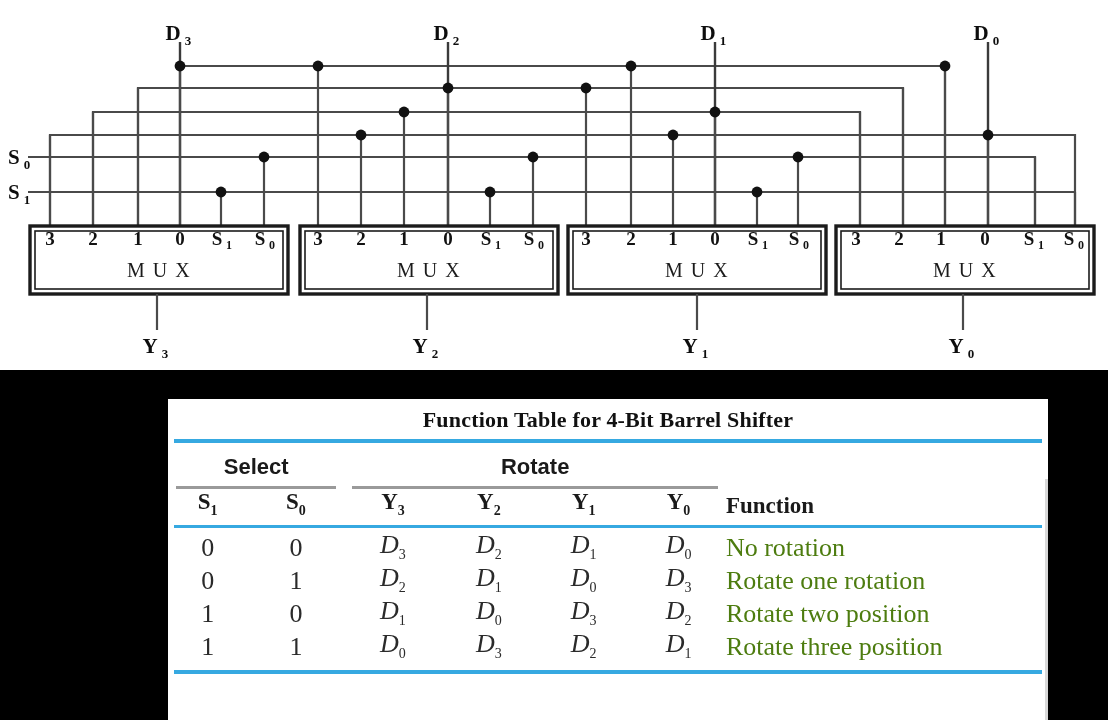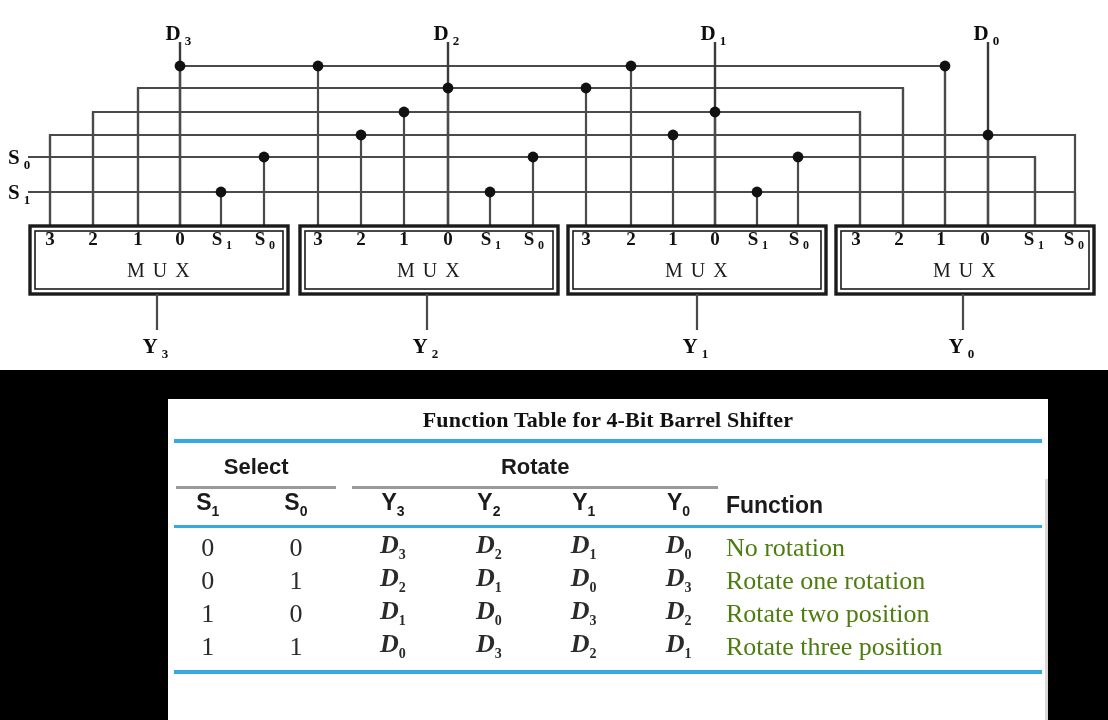--- a/index.html
+++ b/index.html
@@ -71,32 +71,32 @@
   table.fn col.c-y0{width:86px;}
   table.fn col.c-op{width:292px;}
   table.fn td{padding:0;vertical-align:bottom;}
   .grp-cell{
     font-family:"Liberation Sans", sans-serif;
     font-weight:700;font-size:22px;color:#1a1a1a;
     text-align:center;padding:9px 0 2px 0;
   }
   .grp-underline{height:3px;background:#9a9a9a;margin:4px 8px 0 8px;}
   .hdr-cell{
-    font-family:Liberation Sans, sans-serif;
+    font-family:Liberation Serif, serif;
     font-weight:700;font-size:23px;color:#1a1a1a;
     text-align:center;padding:8px 0 9px 0;white-space:nowrap;
   }
   .hdr-cell sub{font-size:14px;font-weight:700;}
   .hdr-op{text-align:left;padding-left:16px;}
   .data-cell{
     font-family:"Liberation Serif", serif;
     font-size:26px;color:#2a2a2a;text-align:center;
     padding:3px 0 3px 0;white-space:nowrap;
   }
-  .data-cell.d-italic{font-style:italic;font-weight:bold;}
+  .data-cell.d-italic{font-style:italic;}
   .data-cell sub{font-size:14px;font-style:normal;}
   .op-cell{
     font-family:"Liberation Serif", serif;
     font-size:26px;color:#4d7c0f;text-align:left;
     padding:3px 0 3px 16px;white-space:nowrap;
   }
   #table-bottom-rule{height:4px;background:#36a9e1;margin:8px 6px 0 6px;}
   #ghost-row{
     height:14px;overflow:hidden;opacity:.16;
     font-family:"Liberation Sans", sans-serif;font-size:11px;color:#333;

